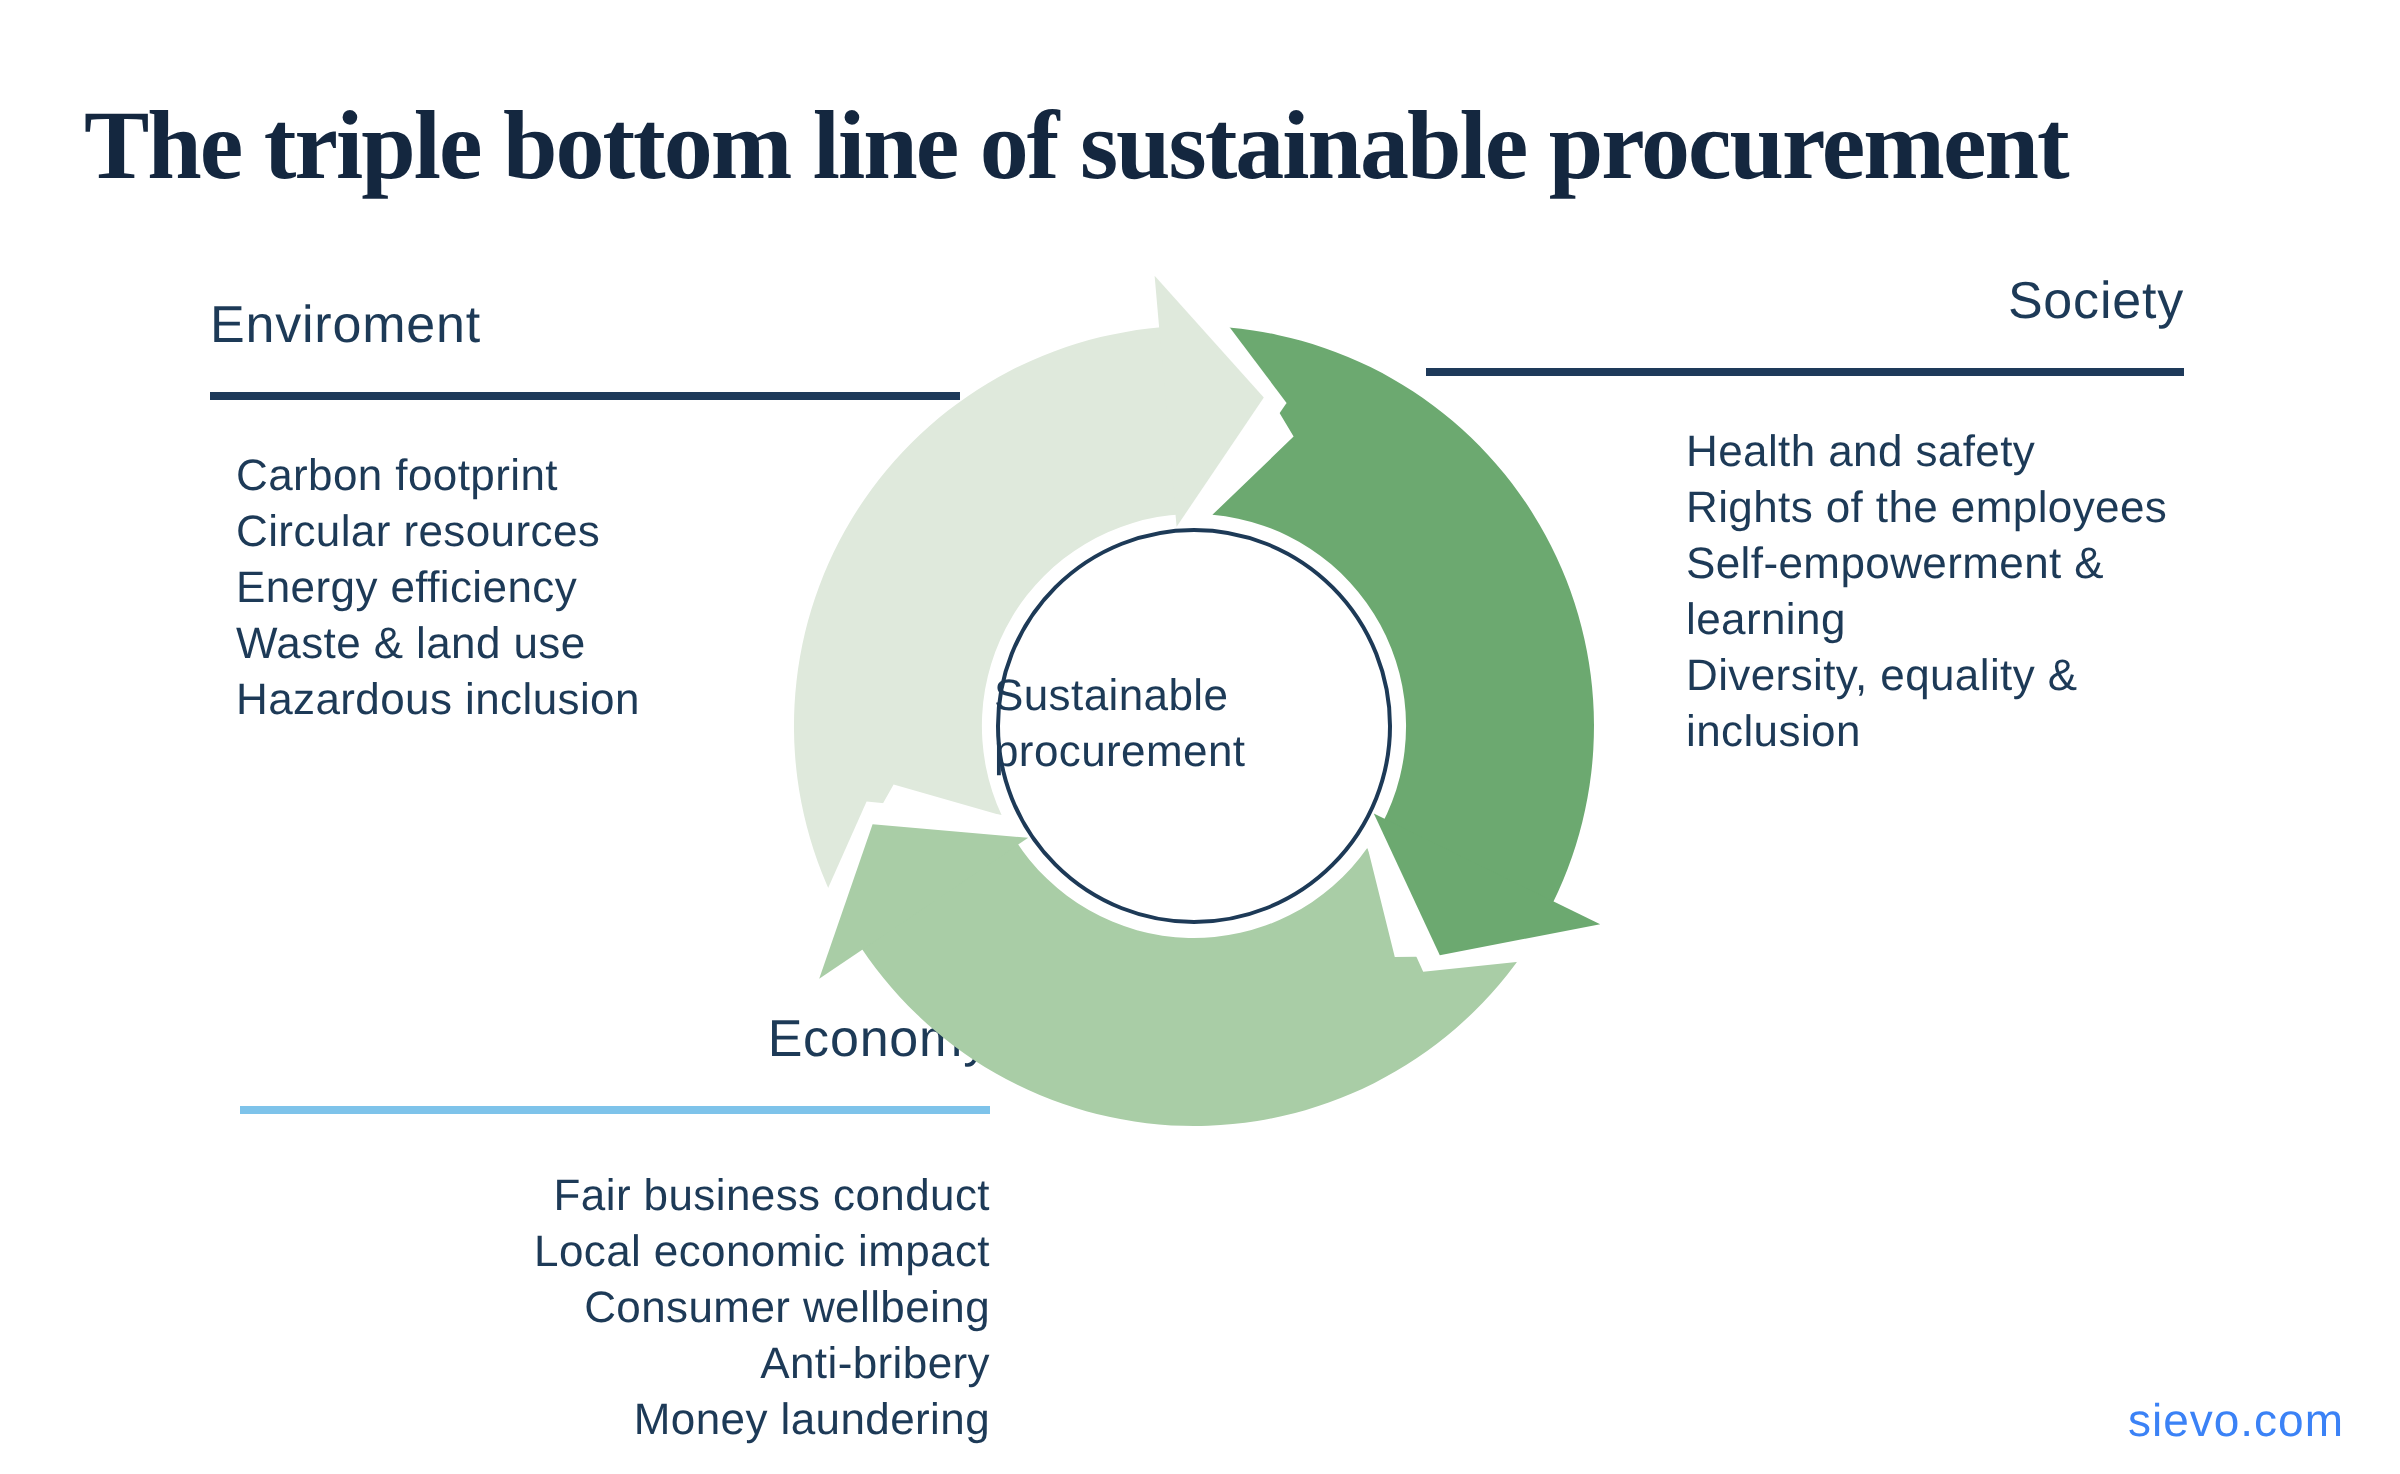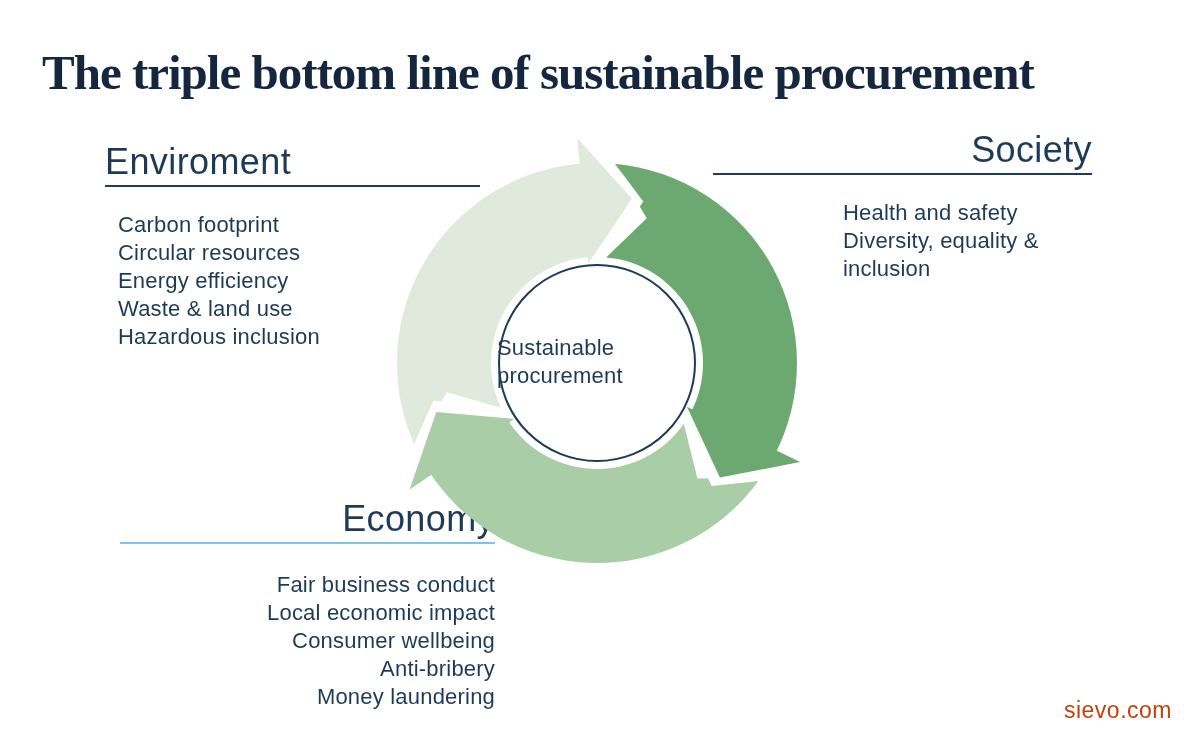--- a/index.html
+++ b/index.html
@@ -10,22 +10,22 @@
   .title {
     position:absolute; left:42px; top:44px; margin:0;
     font-family:"Liberation Serif","DejaVu Serif",serif;
     font-weight:700; font-size:49px; letter-spacing:-1px; white-space:nowrap;
   }
   .panel { position:absolute; }
   .panel-env { left:105px; top:145px; width:375px; }
   .panel-soc { left:713px; top:133px; width:379px; }
   .panel-eco { left:120px; top:502px; width:375px;text-align:right; }
   .heading {
-    margin:0; font-size:36px; line-height:34px; font-weight:400;
-    letter-spacing:0.4px; padding-bottom:6px; border-bottom:2px solid #f97316;
+    margin:0; font-size:26px; line-height:34px; font-weight:400;
+    letter-spacing:0.4px; padding-bottom:17px; border-bottom:4px solid #f97316;
   }
   .heading-right { text-align:right; }
   .items {
     list-style:none; margin:24px 0 0 0; padding:0 0 0 13px;
     font-size:22px; line-height:28px; letter-spacing:0.2px;
   }
   .panel-soc .items { padding-left:130px; }
   .panel-eco .items { margin-top:27px; }
   .diagram-svg { position:absolute; left:372px; top:138px; overflow:visible; }
   .center-label {
@@ -52,20 +52,22 @@
       <li>Energy efficiency</li>
       <li>Waste &amp; land use</li>
       <li>Hazardous inclusion</li>
     </ul>
   </section>
 
   <section class="panel panel-soc">
     <h2 class="heading heading-right" style="border-bottom-color: rgb(30, 58, 90);">Society</h2>
     <ul class="items">
       <li>Health and safety</li>
+      <li>Rights of the employees</li>
+      <li>Self-empowerment &amp; learning</li>
       <li>Diversity, equality &amp; inclusion</li>
     </ul>
   </section>
 
   <section class="panel panel-eco">
     <h2 class="heading" style="border-bottom-color: rgb(126, 195, 234);">Economy</h2>
     <ul class="items">
       <li>Fair business conduct</li>
       <li>Local economic impact</li>
       <li>Consumer wellbeing</li>
@@ -88,15 +90,15 @@
     <path d="M 37.6 351.4 L 64.3 274.1 L 142.1 280.9 Z" fill="#a9cda6"></path>
 
     <circle cx="225" cy="225" r="98" fill="#ffffff" stroke-width="2" stroke="#1d3a57"></circle>
   </svg>
 
   <div class="center-label">
     <div>Sustainable</div>
     <div>procurement</div>
   </div>
 
-  <div class="footer" style="color: #c2410c;">sievo.com</div>
+  <div class="footer" style="color: #3b82f6;">sievo.com</div>
 
 </div>
 
 </body></html>

